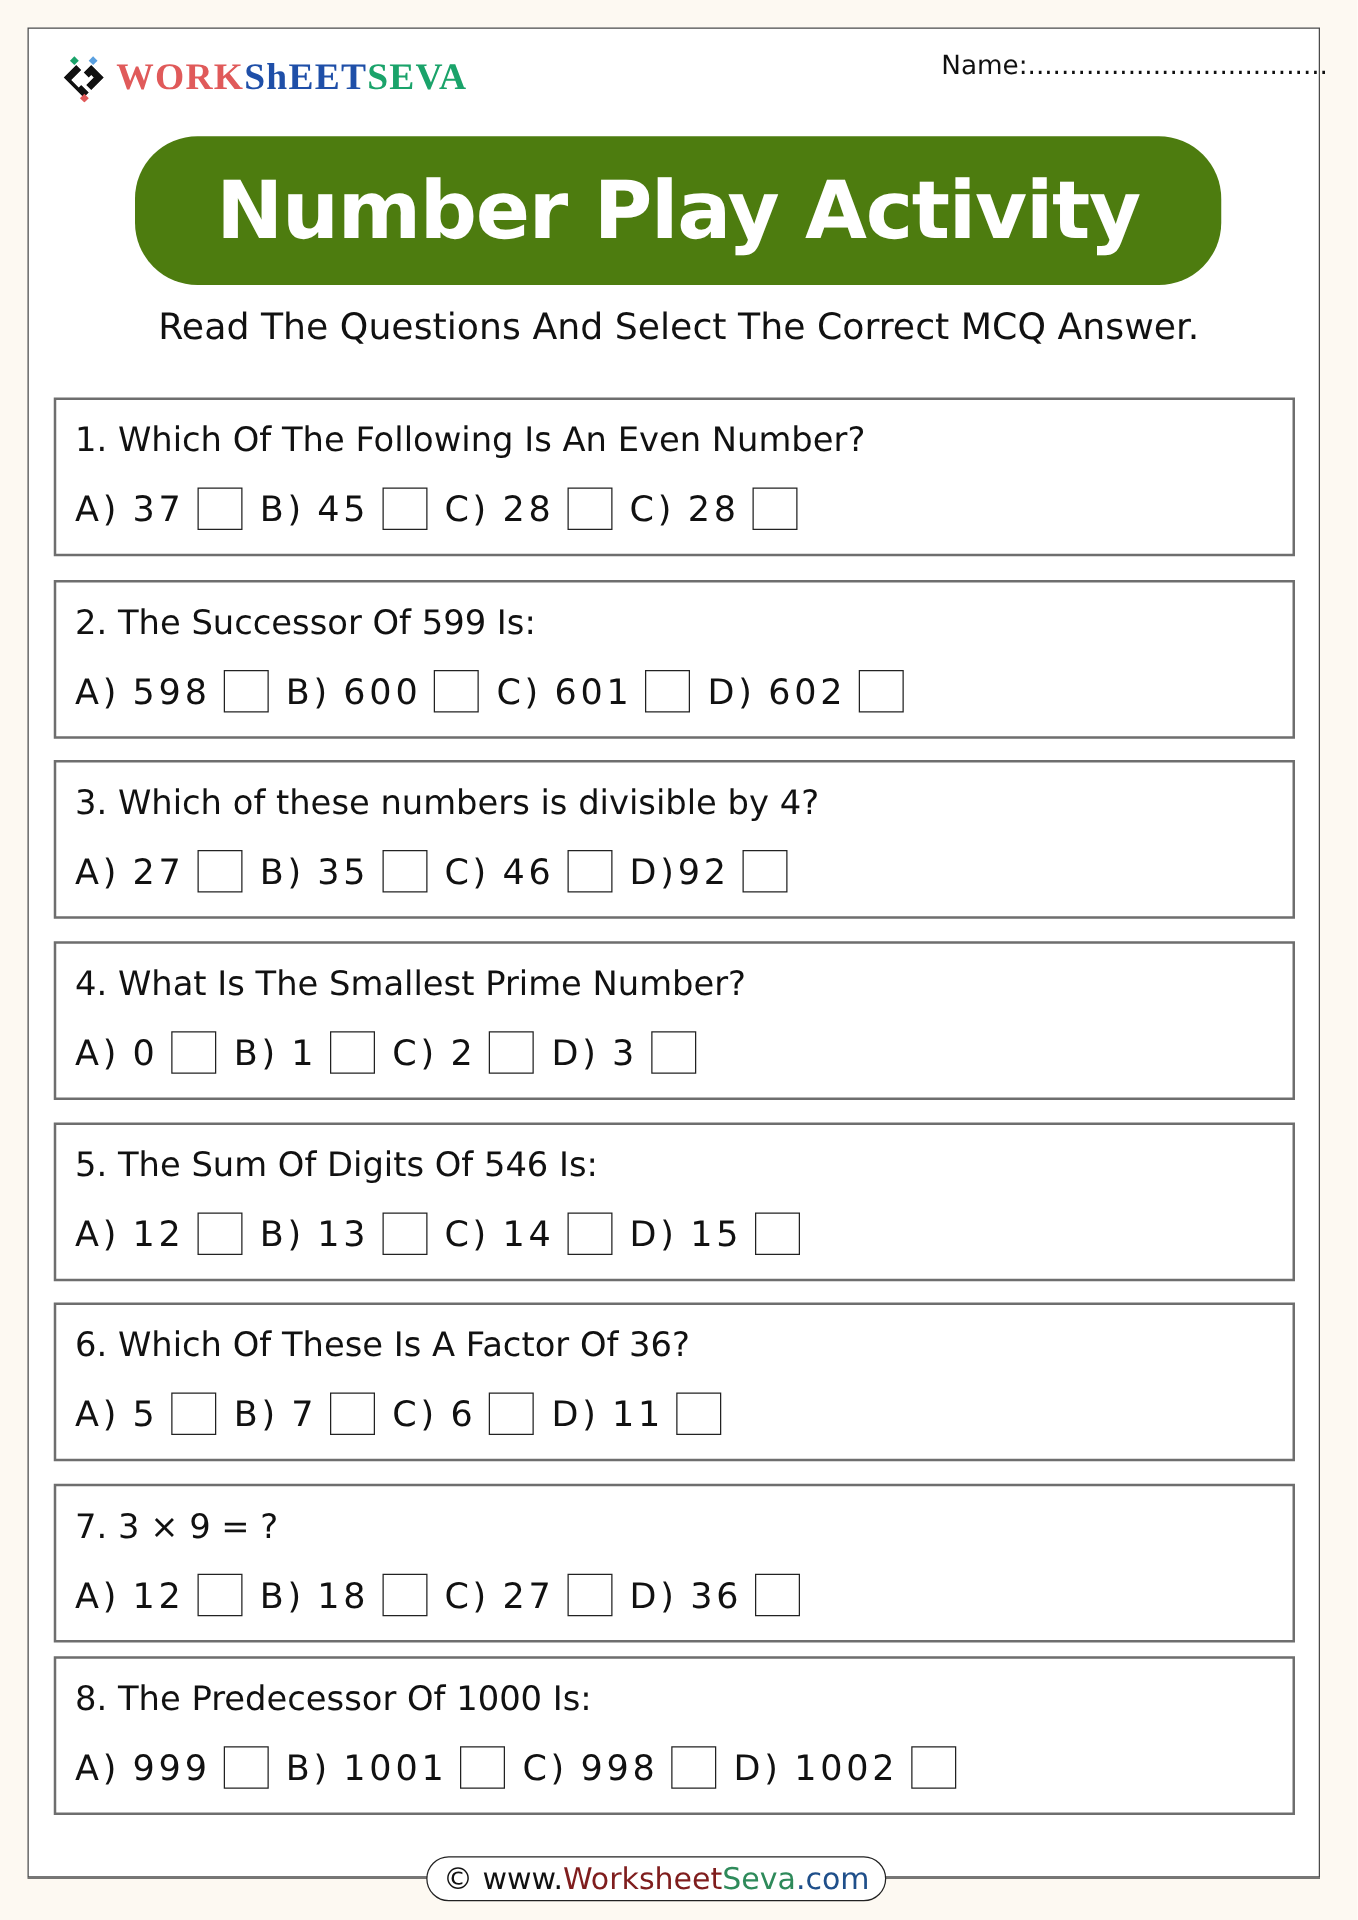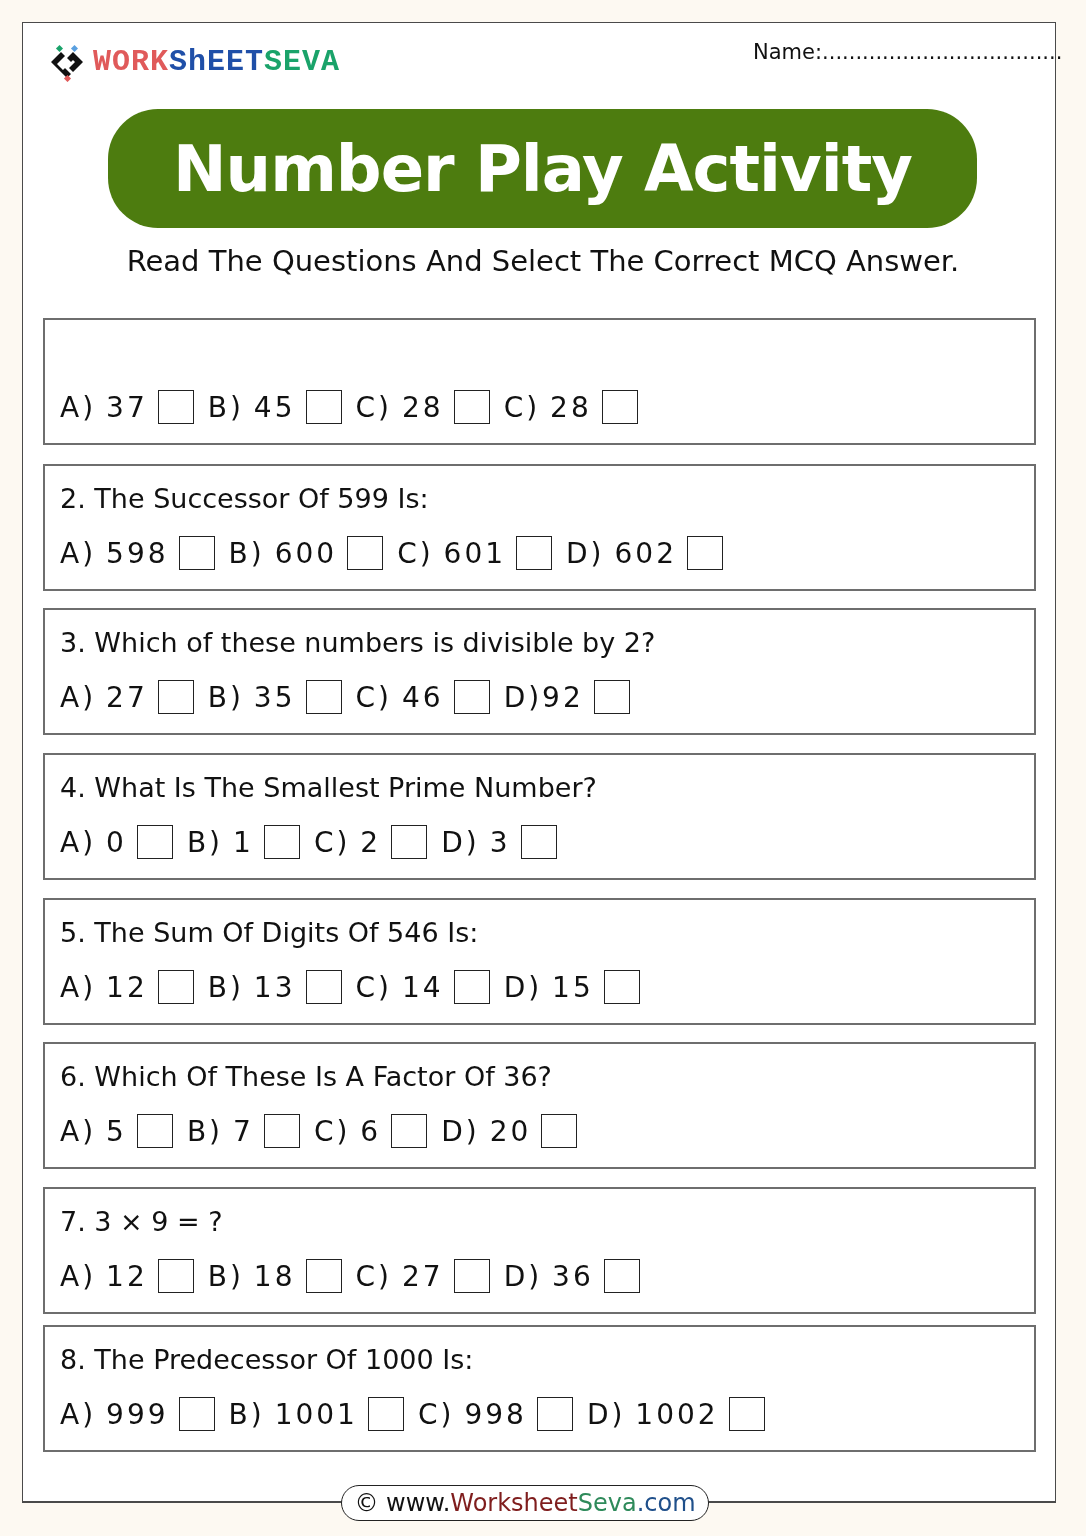--- a/index.html
+++ b/index.html
@@ -1,20 +1,20 @@
 <!DOCTYPE html>
 <html><head>
 <meta charset="utf-8">
 <style>
   html, body { margin:0; padding:0; }
   body { width:1086px; height:1536px; background:#fdf9f2; position:relative; overflow:hidden; font-family:"DejaVu Sans", sans-serif; color:#1a1a1a; }
   .sheet { position:absolute; left:22px; top:22px; width:1034px; height:1480px; background:#fff; border:1.5px solid #4a4a4a; box-sizing:border-box; }
   .logo { position:absolute; left:45px; top:42px; display:flex; align-items:center; }
   .logo-mark { width:44px; height:40px; position:relative; margin-right:4px; }
-  .logo-text { font-family:Liberation Mono, monospace; font-weight:bold; font-size:30px; letter-spacing:1px; }
+  .logo-text { font-family:Liberation Serif, serif; font-weight:bold; font-size:30px; letter-spacing:1px; }
   .lt-red { color:#e05a5a; } .lt-blue { color:#1f4fa8; } .lt-green { color:#1aa36a; }
   .name-field { position:absolute; left:753px; top:40px; font-size:21px; color:#111; white-space:nowrap; }
   .title-pill { position:absolute; left:108px; top:109px; width:869px; height:119px; background:#4d7c0f; border-radius:50px; display:flex; align-items:center; justify-content:center; }
   .title-pill span { color:#fff; font-family:"DejaVu Sans", sans-serif; font-weight:bold; font-size:64px; letter-spacing:-1px; }
   .instructions { position:absolute; left:0; width:1086px; top:244px; text-align:center; font-size:29px; color:#111; }
   .q-box { position:absolute; left:43px; width:993px; height:127px; border:2px solid #6e6e6e; box-sizing:border-box; background:#fff; }
   .q-text { position:absolute; left:15px; top:17px; font-size:27px; color:#111; white-space:nowrap; }
   .opts { position:absolute; left:15px; top:70px; display:flex; align-items:center; font-size:28px; letter-spacing:3px; color:#111; white-space:nowrap; }
   .opt { display:flex; align-items:center; margin-right:14px; }
   .cb { display:inline-block; width:36px; height:34px; border:1.5px solid #222; box-sizing:border-box; margin-left:10px; background:#fff; }
@@ -44,20 +44,21 @@
 <div class="name-field">Name:....................................</div>
 
 <div class="title-pill">
   <span>Number Play Activity</span>
 </div>
 
 <div class="instructions">Read The Questions And Select The Correct MCQ Answer.</div>
 
 <div id="questions">
     <div class="q-box" style="top: 318px;">
+      <div class="q-text">1. Which Of The Following Is An Even Number?</div>
       <div class="opts">
         <span class="opt">
           <span>A)</span>
           <span style="margin-left: 10px;">37</span>
           <span class="cb"></span>
         </span>
         <span class="opt">
           <span>B)</span>
           <span style="margin-left: 10px;">45</span>
           <span class="cb"></span>
@@ -93,21 +94,21 @@
           <span class="cb"></span>
         </span>
         <span class="opt">
           <span>D)</span>
           <span style="margin-left: 10px;">602</span>
           <span class="cb"></span>
         </span>
       </div>
     </div>
     <div class="q-box" style="top: 608px;">
-      <div class="q-text">3. Which of these numbers is divisible by 2?</div>
+      <div class="q-text">3. Which of these numbers is divisible by 4?</div>
       <div class="opts">
         <span class="opt">
           <span>A)</span>
           <span style="margin-left: 10px;">27</span>
           <span class="cb"></span>
         </span>
         <span class="opt">
           <span>B)</span>
           <span style="margin-left: 10px;">35</span>
           <span class="cb"></span>
@@ -187,21 +188,21 @@
           <span style="margin-left: 10px;">7</span>
           <span class="cb"></span>
         </span>
         <span class="opt">
           <span>C)</span>
           <span style="margin-left: 10px;">6</span>
           <span class="cb"></span>
         </span>
         <span class="opt">
           <span>D)</span>
-          <span style="margin-left: 10px;">20</span>
+          <span style="margin-left: 10px;">11</span>
           <span class="cb"></span>
         </span>
       </div>
     </div>
     <div class="q-box" style="top: 1187px;">
       <div class="q-text">7. 3 × 9 = ?</div>
       <div class="opts">
         <span class="opt">
           <span>A)</span>
           <span style="margin-left: 10px;">12</span>

